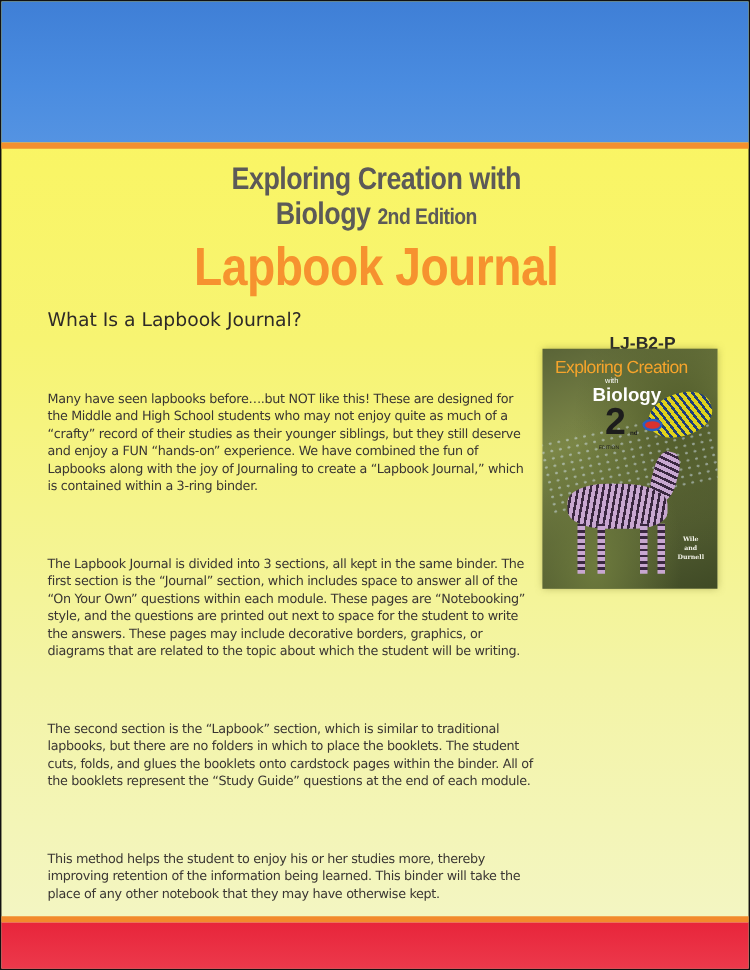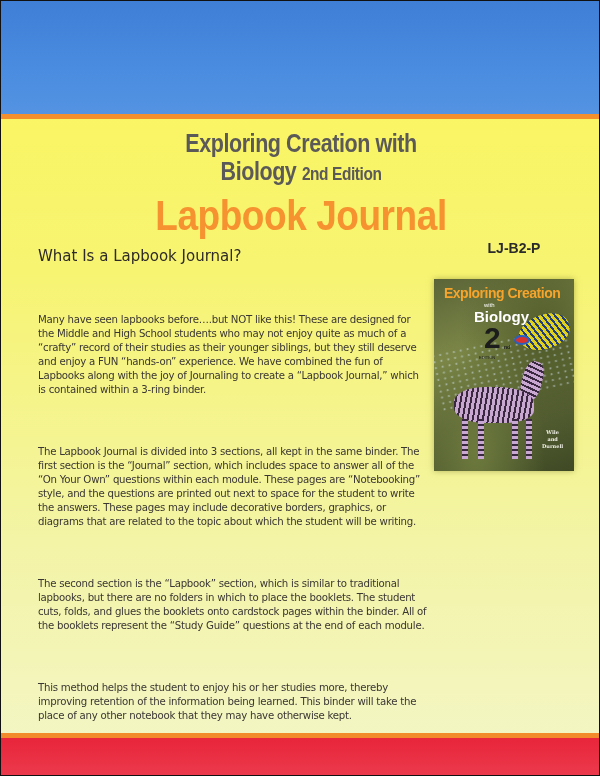--- a/index.html
+++ b/index.html
@@ -64,36 +64,36 @@
       margin-bottom: 0;
     }
     .content p {
       font-size: 10.2px;
       line-height: 14px;
       letter-spacing: -0.25px;
       margin-bottom: 12px;
       margin-top: 48px;
     }
     .product-code {
-      position: absolute; left: 453px; top: 239px; width: 120px; text-align: center;
+      position: absolute; left: 453px; top: 265px; width: 120px; text-align: center;
       font-family: "Liberation Sans", sans-serif;
       font-weight: bold; font-size: 14px; color: #2b2b2b;
     }
     .cover {
       position: absolute; left: 433px; top: 278px; width: 140px; height: 192px;
       background:
         radial-gradient(ellipse at 30% 90%, #6d7a3d 0%, transparent 50%),
         radial-gradient(ellipse at 80% 30%, #4f5a2a 0%, transparent 55%),
         linear-gradient(160deg, #5a6437 0%, #7d8848 35%, #586235 65%, #3f4a25 100%);
       box-shadow: 0 0 6px rgba(120,120,40,0.5);
       overflow: hidden;
       font-family: "Liberation Sans", sans-serif;
     }
     .cover .c-title {
-      position: absolute; left: 10px; top: 6px; color: #f6a42b; font-weight: bold; font-size: 14px; letter-spacing: -0.5px;
+      position: absolute; left: 10px; top: 6px; color: #f6a42b; font-weight: normal; font-size: 14px; letter-spacing: -0.5px;
       white-space: nowrap;
     }
     .cover .c-with { position: absolute; left: 50px; top: 23px; color: #fff; font-size: 6px; }
     .cover .c-bio { position: absolute; left: 40px; top: 29px; color: #fff; font-weight: bold; font-size: 15px; }
     .cover .c-two { position: absolute; left: 50px; top: 44px; color: #1c1c1c; font-weight: bold; font-size: 30px; line-height: 30px; }
     .cover .c-nd { position: absolute; left: 70px; top: 65px; color: #1c1c1c; font-size: 5px; font-weight: bold; }
     .cover .c-ed { position: absolute; left: 45px; top: 76px; color: #1c1c1c; font-size: 4px; }
     .cover .fish {
       position: absolute; left: 84px; top: 36px; width: 52px; height: 34px; border-radius: 50% 45% 45% 50%;
       background: repeating-linear-gradient(70deg, #e0d21c 0 3px, #1f3e7a 3px 5px);

